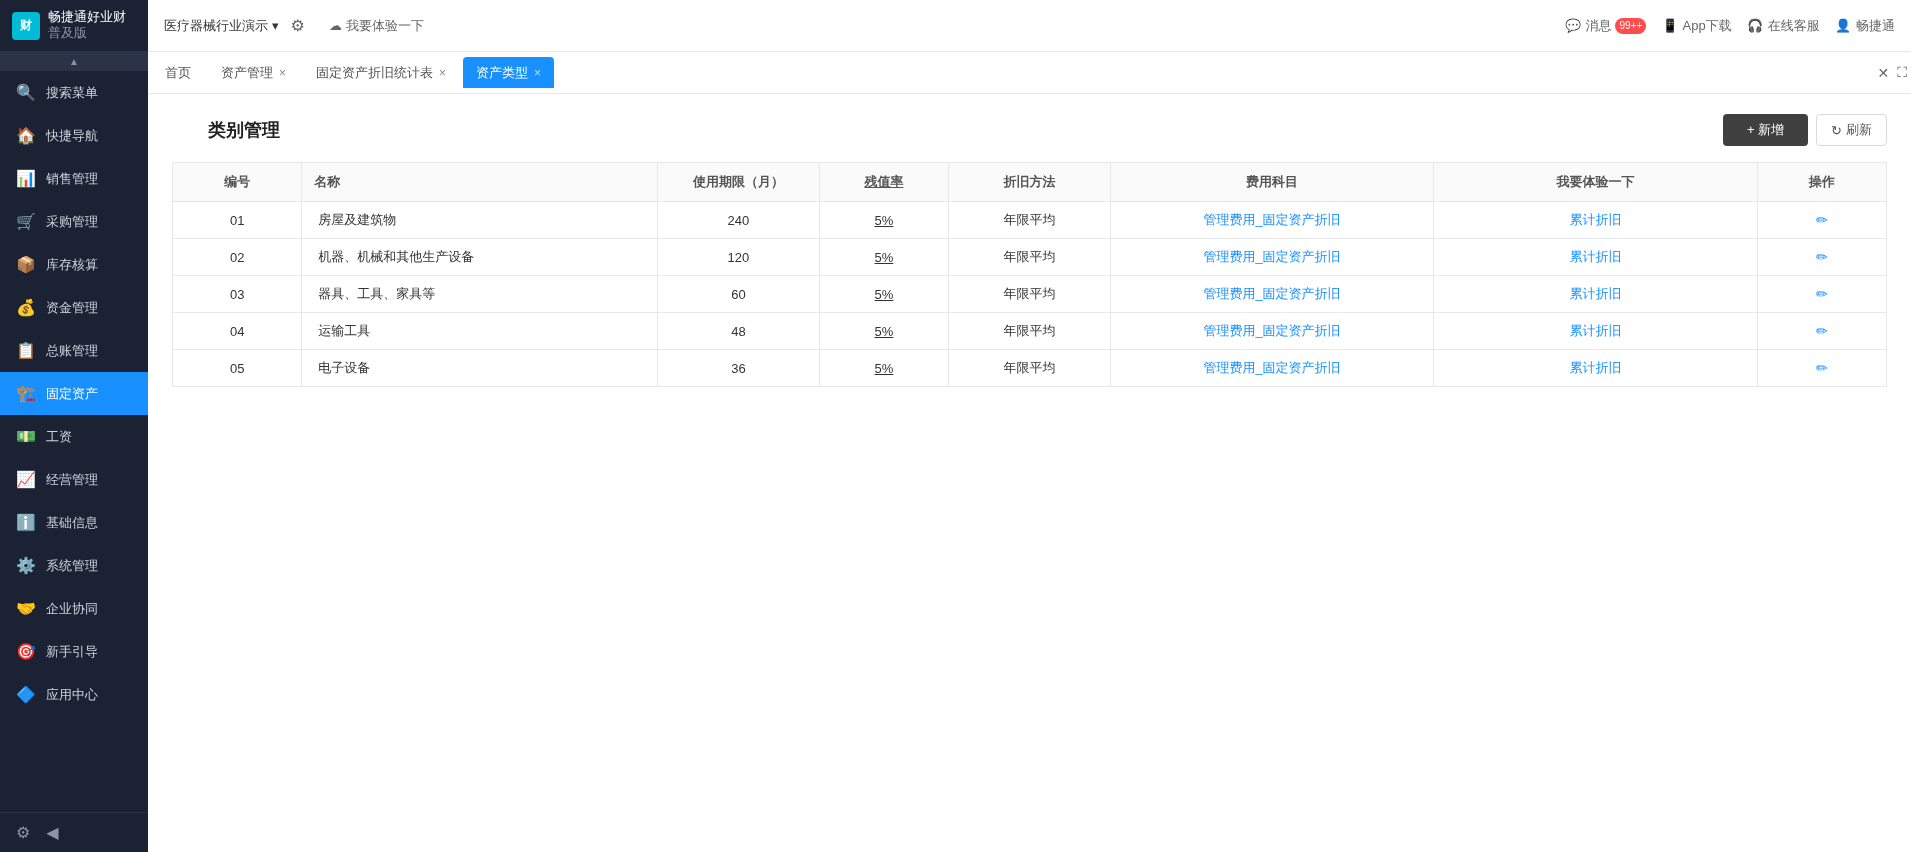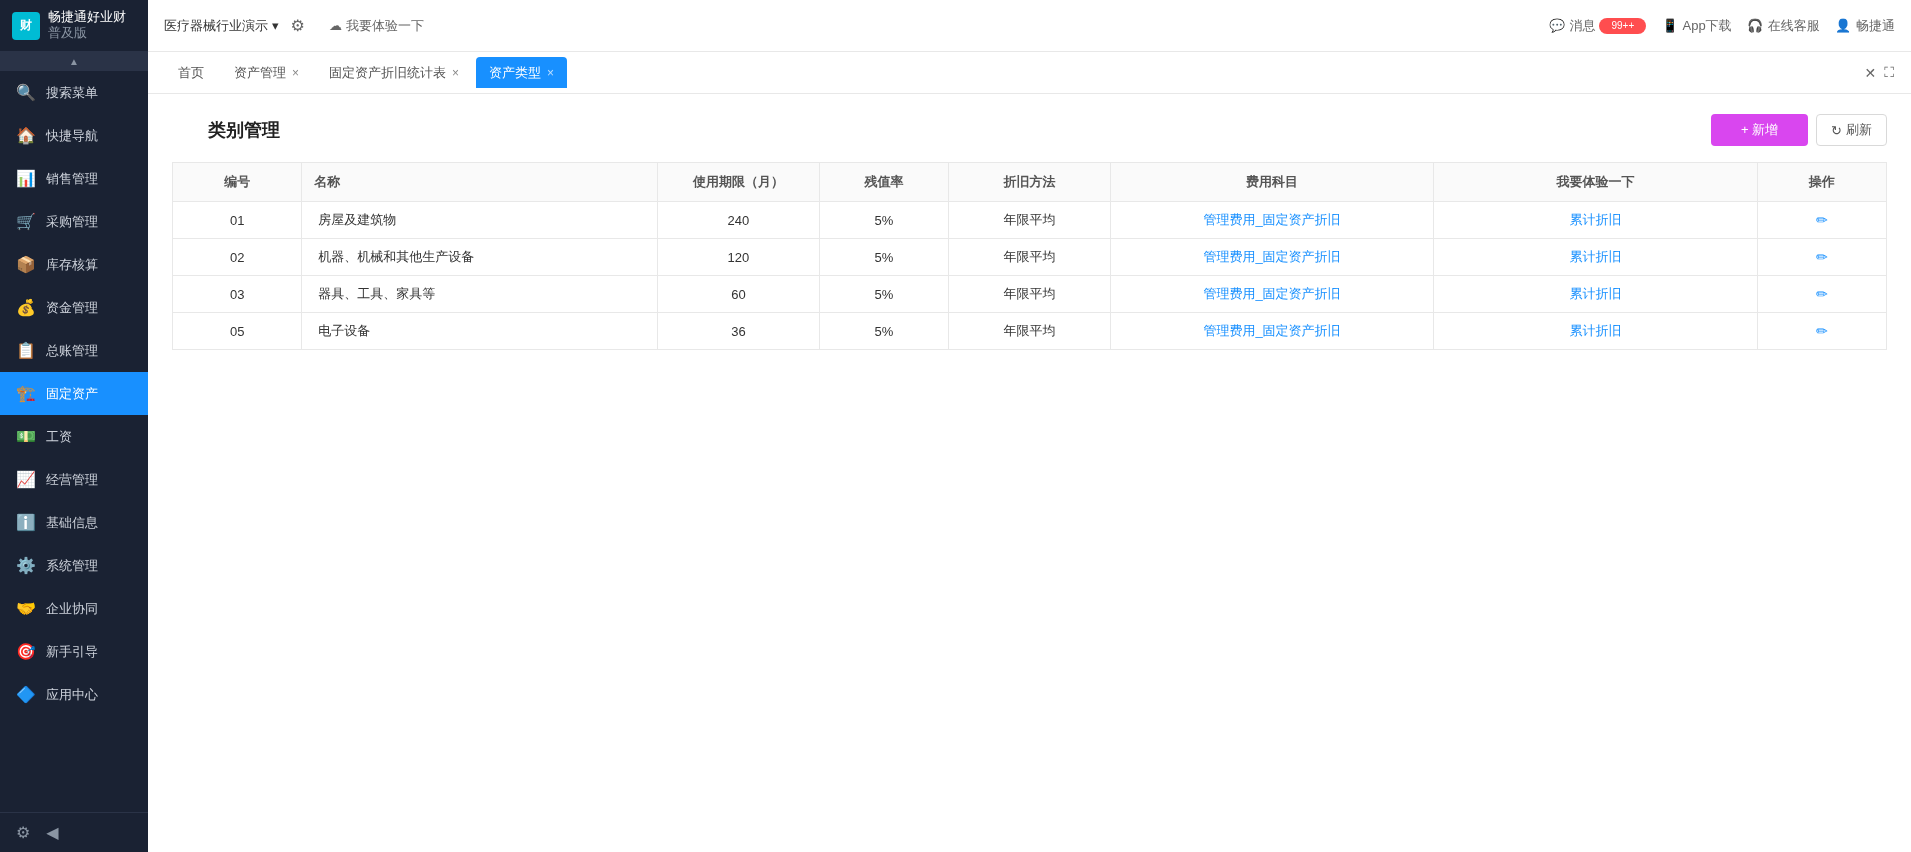--- a/index.html
+++ b/index.html
@@ -88,35 +88,35 @@
       display: flex; align-items: center; gap: 4px;
       color: #666; font-size: 13px; cursor: pointer;
       margin-left: 16px;
     }
     .top-right { display: flex; align-items: center; gap: 16px; }
     .top-right-item { display: flex; align-items: center; gap: 4px; color: #666; font-size: 13px; cursor: pointer; }
     .badge {
       background: #ff4d4f;
       color: white;
       border-radius: 8px;
-      padding: 0 12px;
+      padding: 0 4px;
       font-size: 10px;
       min-width: 16px;
       text-align: center;
       line-height: 16px;
     }
     .badge.plus::after { content: '+'; }
 
     
     .tabs-bar {
       background: #fff;
       border-bottom: 1px solid #e8e8e8;
       display: flex;
       align-items: center;
-      padding: 0 17px;
+      padding: 0 4px;
       height: 42px;
       gap: 4px;
     }
     .tab {
       display: flex; align-items: center; gap: 6px;
       padding: 6px 12px;
       border-radius: 4px 4px 0 0;
       cursor: pointer;
       font-size: 13px;
       color: #555;
@@ -143,24 +143,24 @@
     .page-header {
       display: flex;
       align-items: center;
       justify-content: space-between;
       margin-bottom: 16px;
       margin-left: 36px;
     }
     .page-title { font-size: 18px; font-weight: 600; color: #222; }
     .page-actions { display: flex; gap: 8px; }
     .btn-new {
-      background: #d946ef;
+      background: #404040;
       color: white;
       border: none;
-      padding: 6px 30px;
+      padding: 6px 24px;
       border-radius: 4px;
       cursor: pointer;
       font-size: 13px;
       display: flex; align-items: center; gap: 4px;
     }
     .btn-refresh {
       background: white;
       color: #555;
       border: 1px solid #d9d9d9;
       padding: 6px 14px;
@@ -190,21 +190,21 @@
       padding: 9px 12px;
       font-size: 13px;
       color: #333;
       text-align: center;
     }
     .td-link { color: #1890ff; text-decoration: none; cursor: pointer; }
     .edit-icon { color: #1890ff; cursor: pointer; font-size: 14px; }
     .col-code { width: 80px; }
     .col-name { width: 220px; text-align: left !important; }
     .col-period { width: 100px; }
-    .col-residual { width: 80px; }
+    .col-residual { width: 80px; text-decoration: underline; }
     .col-method { width: 100px; }
     .col-expense { width: 200px; }
     .col-accum { width: 200px; }
     .col-action { width: 80px; }
   </style>
 </head>
 <body>
 
 <div class="sidebar">
   <div class="sidebar-header">
@@ -392,20 +392,30 @@
     <td class="col-code">03</td>
     <td class="col-name" style="text-align:left;padding-left:16px;">器具、工具、家具等</td>
     <td class="col-period">60</td>
     <td class="col-residual">5%</td>
     <td class="col-method">年限平均</td>
     <td class="col-expense"><span class="td-link">管理费用_固定资产折旧</span></td>
     <td class="col-accum"><span class="td-link">累计折旧</span></td>
     <td class="col-action"><span class="edit-icon">✏</span></td>
   </tr>
           <tr>
+    <td class="col-code">04</td>
+    <td class="col-name" style="text-align:left;padding-left:16px;">运输工具</td>
+    <td class="col-period">48</td>
+    <td class="col-residual">5%</td>
+    <td class="col-method">年限平均</td>
+    <td class="col-expense"><span class="td-link">管理费用_固定资产折旧</span></td>
+    <td class="col-accum"><span class="td-link">累计折旧</span></td>
+    <td class="col-action"><span class="edit-icon">✏</span></td>
+  </tr>
+          <tr>
     <td class="col-code">05</td>
     <td class="col-name" style="text-align:left;padding-left:16px;">电子设备</td>
     <td class="col-period">36</td>
     <td class="col-residual">5%</td>
     <td class="col-method">年限平均</td>
     <td class="col-expense"><span class="td-link">管理费用_固定资产折旧</span></td>
     <td class="col-accum"><span class="td-link">累计折旧</span></td>
     <td class="col-action"><span class="edit-icon">✏</span></td>
   </tr>
         </tbody>

